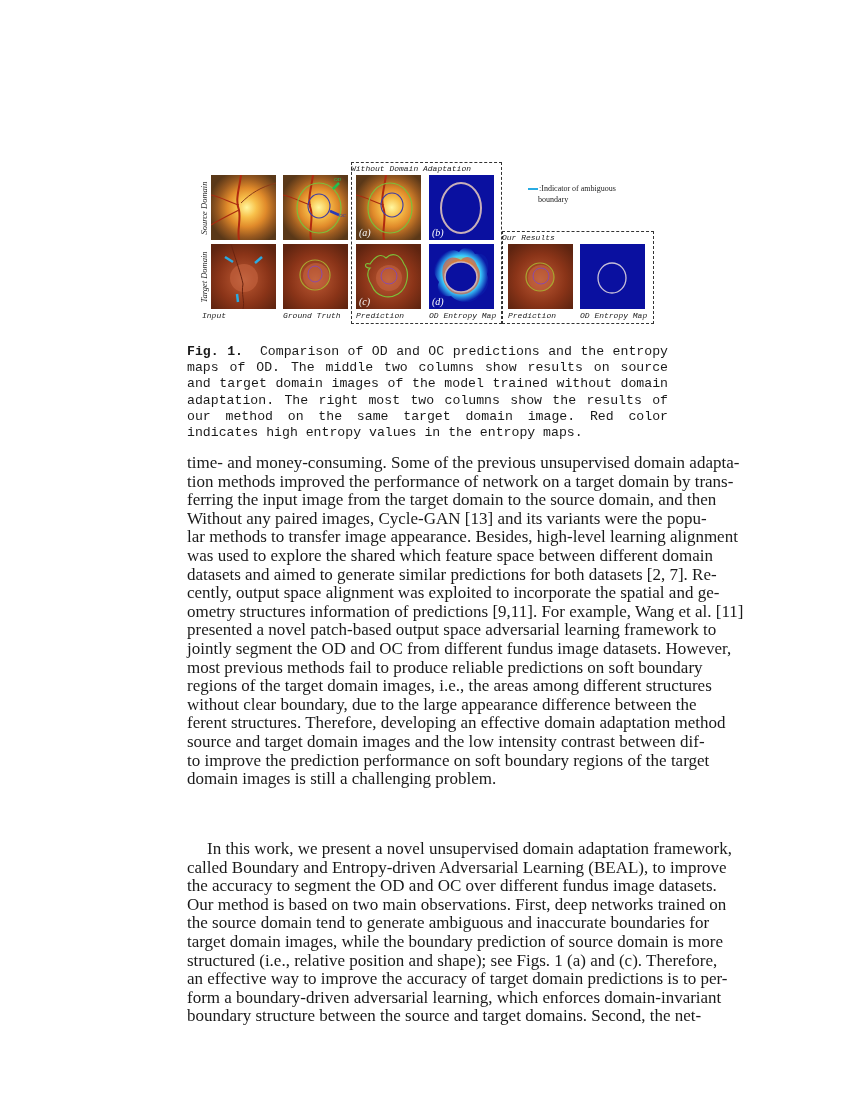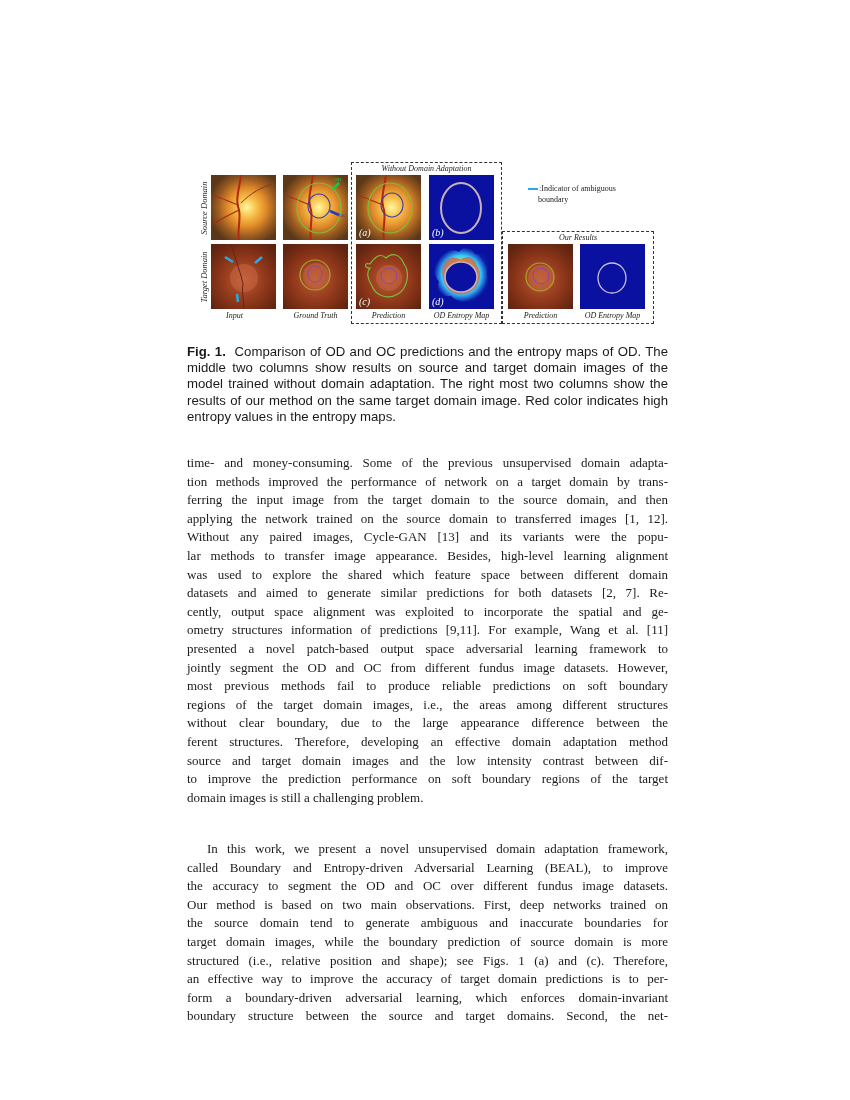--- a/index.html
+++ b/index.html
@@ -2,33 +2,33 @@
 <html><head>
 <meta charset="utf-8">
 <style>
   html, body { margin:0; padding:0; background:#ffffff; }
   body { width:850px; height:1100px; position:relative; overflow:hidden;
          font-family:"DejaVu Serif","Liberation Serif",serif; color:#1a1a1a; }
   .abs { position:absolute; }
   .tile { position:absolute; width:65px; height:65px; overflow:hidden; }
   .tile svg { display:block; width:65px; height:65px; }
   .dash-box { position:absolute; border:1.2px dashed #333; box-sizing:border-box; }
-  .fig-lbl { position:absolute; font-family:Liberation Serif, serif; font-style:italic;
-             font-size:8px; color:#222; text-align:center; white-space:nowrap; }
+  .fig-lbl { position:absolute; font-family:Liberation Mono, monospace; font-style:italic;
+             font-size:8px; color:#222; white-space:nowrap; }
   .rot-lbl { position:absolute; font-family:"Liberation Serif",serif; font-style:italic;
              font-size:8.5px; color:#222; transform:rotate(-90deg); transform-origin:center;
              white-space:nowrap; text-align:center; width:66px; }
   .panel-tag { position:absolute; left:3px; bottom:2px; font-family:"Liberation Serif",serif;
                font-style:italic; font-size:10px; color:#fff; }
   .caption { position:absolute; left:187px; top:344px; width:481px;
-             font-family:Liberation Sans, sans-serif; font-size:13.2px; line-height:16.2px;
+             font-family:Liberation Mono, monospace; font-size:13.2px; line-height:16.2px;
              text-align:justify; color:#1a1a1a; }
   .caption b { font-weight:bold; }
   .body-text { position:absolute; left:187px; width:481px;
-               font-family:"Liberation Serif",serif; font-size:13px; line-height:18.6px;
+               font-family:"Liberation Serif",serif; font-size:17px; line-height:18.6px;
                text-align:justify; color:#1a1a1a; }
   .line { display:block; text-align:justify; text-align-last:justify; height:18.6px; white-space:nowrap; }
   .line.last { text-align-last:left; }
   .indent { text-indent:20px; }
   .legend { position:absolute; left:528px; top:183px; font-family:"Liberation Serif",serif;
             font-size:8px; color:#222; line-height:11px; }
   .legend-swatch { display:inline-block; width:10px; height:2.5px; background:#29abe2;
                    vertical-align:middle; margin-right:1px; }
 </style>
 </head>
@@ -182,21 +182,20 @@
 </div>
 
 <div class="caption">
   <b>Fig. 1.</b>&nbsp;&nbsp;<span>Comparison of OD and OC predictions and the entropy maps of OD. The middle two columns show results on source and target domain images of the model trained without domain adaptation. The right most two columns show the results of our method on the same target domain image. Red color indicates high entropy values in the entropy maps.</span>
 </div>
 
 <div class="body-text" style="top:454px;">
   <span class="line">time- and money-consuming. Some of the previous unsupervised domain adapta-</span>
   <span class="line">tion methods improved the performance of network on a target domain by trans-</span>
   <span class="line">ferring the input image from the target domain to the source domain, and then</span>
-  <span class="line">applying the network trained on the source domain to transferred images [1, 12].</span>
   <span class="line">Without any paired images, Cycle-GAN [13] and its variants were the popu-</span>
   <span class="line">lar methods to transfer image appearance. Besides, high-level learning alignment</span>
   <span class="line">was used to explore the shared which feature space between different domain</span>
   <span class="line">datasets and aimed to generate similar predictions for both datasets [2, 7]. Re-</span>
   <span class="line">cently, output space alignment was exploited to incorporate the spatial and ge-</span>
   <span class="line">ometry structures information of predictions [9,11]. For example, Wang et al. [11]</span>
   <span class="line">presented a novel patch-based output space adversarial learning framework to</span>
   <span class="line">jointly segment the OD and OC from different fundus image datasets. However,</span>
   <span class="line">most previous methods fail to produce reliable predictions on soft boundary</span>
   <span class="line">regions of the target domain images, i.e., the areas among different structures</span>

